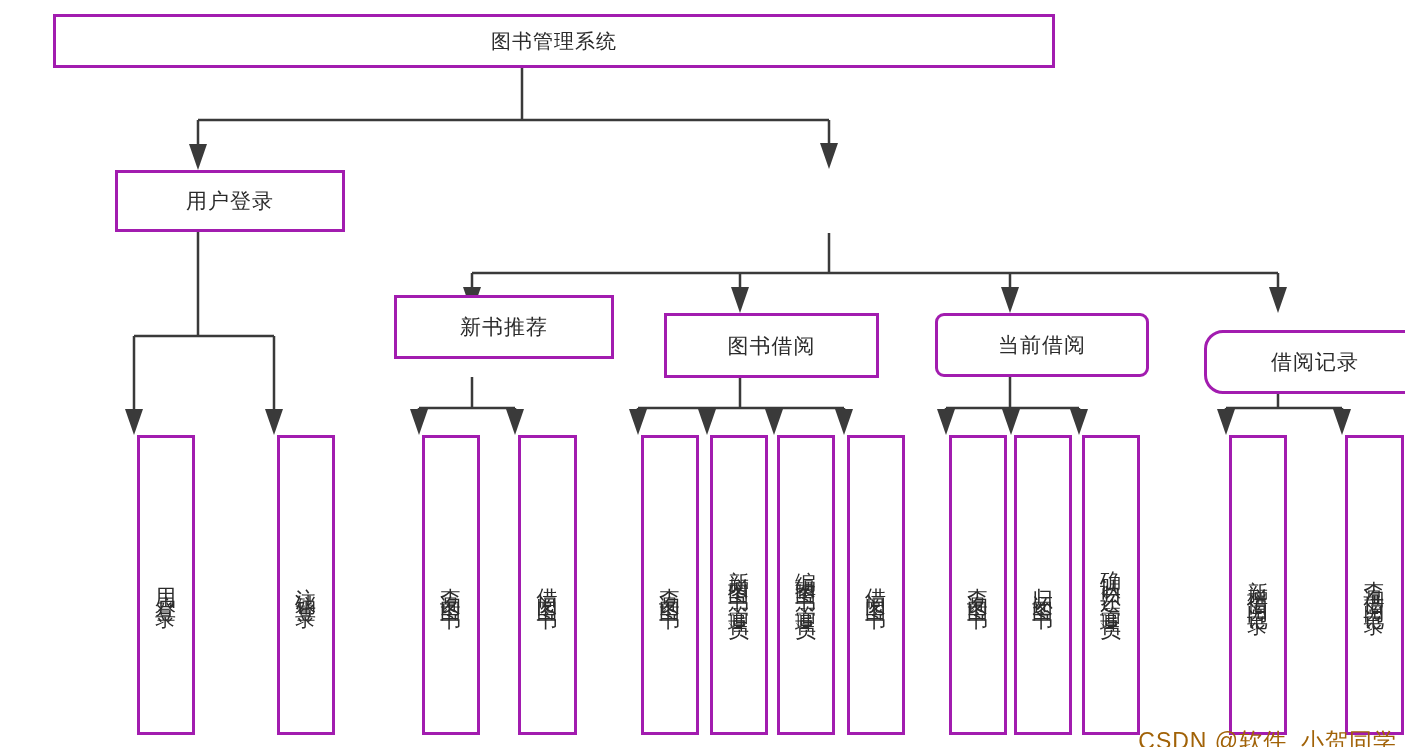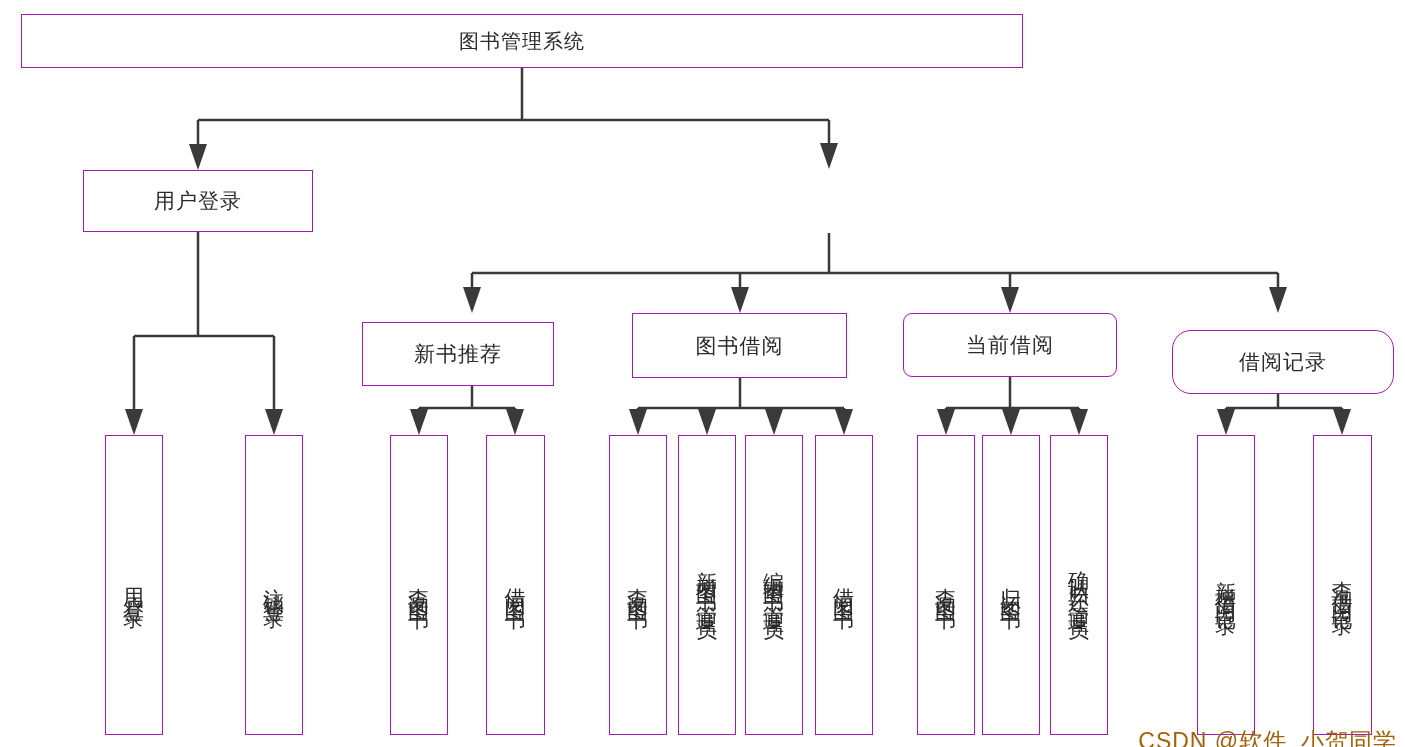--- a/index.html
+++ b/index.html
@@ -13,25 +13,26 @@
     background:#ffffff;
     overflow:hidden;
   }
   .connector-layer {
     position:absolute; left:0; top:0;
   }
   .box {
     position:absolute;
     box-sizing:border-box;
     background:#ffffff;
-    border:1px solid #a21caf;
+    border:3px solid #a21caf;
     display:flex;
     align-items:center;
     justify-content:center;
     color:#2b2b2b;
+    margin-left:32px;
   }
   .box.h { font-size:21px; letter-spacing:1px; }
   .box.root { font-size:20px; }
   .box.v span {
     writing-mode: vertical-rl;
     text-orientation: mixed;
     font-size:21px;
     letter-spacing:7px;
     line-height:1;
     white-space:nowrap;
@@ -81,21 +82,21 @@
       <polygon points="1070,409 1088,409 1079,435"></polygon>
       <polygon points="1217,409 1235,409 1226,435"></polygon>
       <polygon points="1333,409 1351,409 1342,435"></polygon>
     </g>
   </svg>
 
   <div class="box h root" style="left:21px; top:14px; width:1002px; height:54px;">图书管理系统</div>
 
   <div class="box h" style="left:83px; top:170px; width:230px; height:62px;">用户登录</div>
 
-  <div class="box h" style="left:362px; top:322px; width:192px; height:64px;">新书推荐</div>
+  <div class="box h" style="left:362px; top:295px; width:220px; height:64px;">新书推荐</div>
   <div class="box h" style="left:632px; top:313px; width:215px; height:65px;">图书借阅</div>
   <div class="box h" style="left:903px; top:313px; width:214px; height:64px;border-radius:9px;">当前借阅</div>
   <div class="box h" style="left:1172px; top:330px; width:222px; height:64px;border-radius:19px;">借阅记录</div>
 
   <div class="box v" style="left:105px; top:435px; width:58px; height:300px;">
     <span>用户登录</span>
   </div>
   <div class="box v" style="left:245px; top:435px; width:58px; height:300px;">
     <span>注销登录</span>
   </div>

